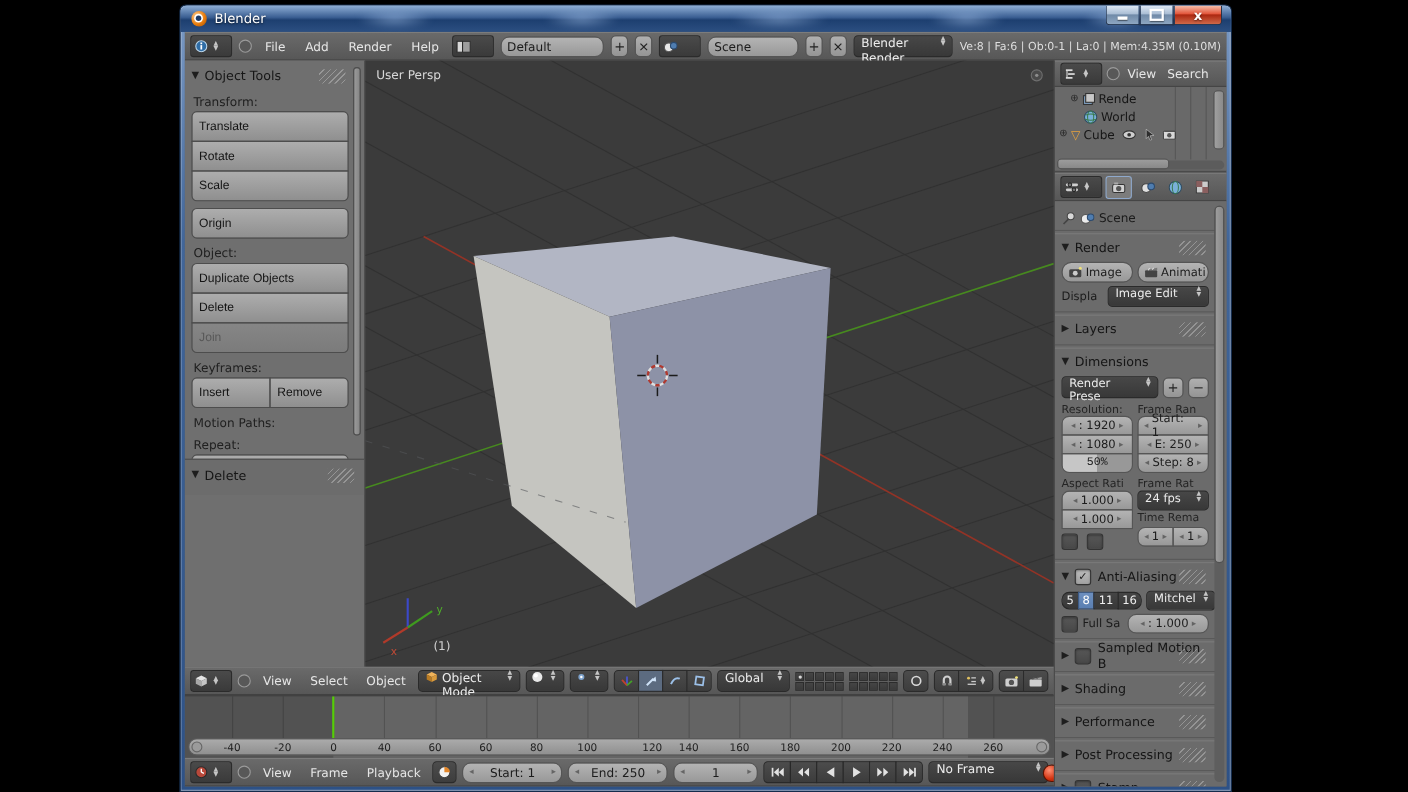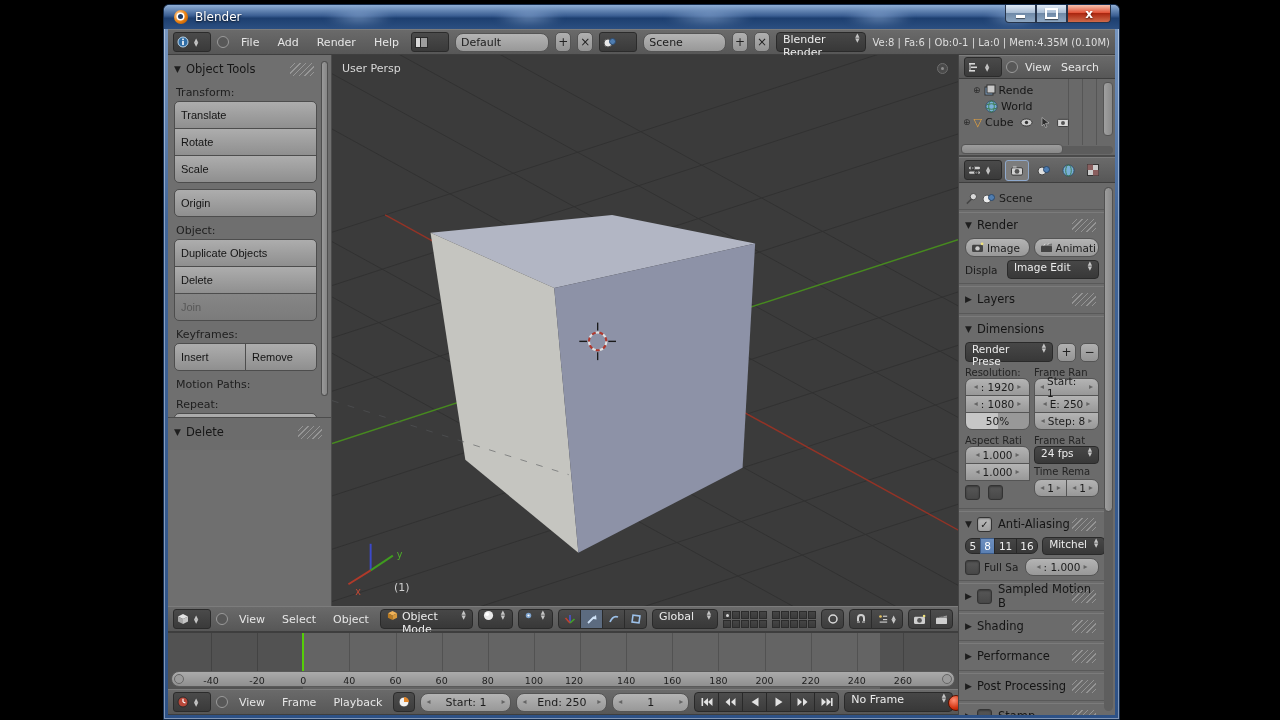--- a/index.html
+++ b/index.html
@@ -134,21 +134,21 @@
   .ptab.sel{background:#7c7c7c;border:1px solid #8fa9cc;}
   .prow{display:flex;align-items:center;gap:4px;margin-top:3px;}
   .psep{height:2px;border-top:1px solid #595959;border-bottom:1px solid #7b7b7b;margin:4px -6px 2px -6px;}
   .phead{display:flex;align-items:center;height:20px;font-size:11.5px;color:#151515;}
   .dim2{display:grid;grid-template-columns:1fr 1fr;column-gap:4px;row-gap:0;}
   .dlabel{font-size:10px;color:#242424;margin-top:5px;white-space:nowrap;}
   .dim2 .fld{height:16px;font-size:10.5px;}
   .stackc .fld{margin-top:-1px;border-radius:0;}
   .stackc .fld:first-child{border-radius:7px 7px 0 0;margin-top:0;}
   .stackc .fld:last-child{border-radius:0 0 7px 7px;}
-  .slider50{background:linear-gradient(90deg,#c6c6c6 0 50%,#989898 50% 100%);}
+  .slider50{background:linear-gradient(90deg,#c6c6c6 0 50%,#989898 50% 100%);font-family:Liberation Mono, monospace;}
   .seg{display:flex;height:16px;}
   .seg span{background:linear-gradient(#454545,#383838);border:1px solid #282828;color:#eee;margin-left:-1px;
             display:flex;align-items:center;justify-content:center;padding:0 3.5px;font-size:10.5px;}
   .seg span:first-child{border-radius:7px 0 0 7px;margin-left:0;}
   .seg span:last-child{border-radius:0 7px 7px 0;}
   .seg span.sel{background:linear-gradient(#6d8fbf,#5a7fb2);border-color:#3c5a85;color:#fff;}
   .props-vscroll{position:absolute;right:2px;top:4px;width:9px;bottom:4px;border-radius:5px;background:#5e5e5e;}
   .props-vscroll .thumb{position:absolute;left:0;right:0;top:0;height:62%;border-radius:5px;
         background:linear-gradient(90deg,#9d9d9d,#898989);border:1px solid #515151;box-sizing:border-box;}
   .mini{font-size:10.5px;}
@@ -506,21 +506,21 @@
             <div class="tl-pill"></div>
             <div class="tl-nums">
               <span class="tl-num" style="left: 43px;">-40</span>
               <span class="tl-num" style="left: 89.13px;">-20</span>
               <span class="tl-num" style="left: 135.26px;">0</span>
               <span class="tl-num" style="left: 181.39px;">40</span>
               <span class="tl-num" style="left: 227.52px;">60</span>
               <span class="tl-num" style="left: 273.65px;">60</span>
               <span class="tl-num" style="left: 319.78px;">80</span>
               <span class="tl-num" style="left: 365.91px;">100</span>
-              <span class="tl-num" style="left: 406px;">120</span>
+              <span class="tl-num" style="left: 425px;">120</span>
               <span class="tl-num" style="left: 458.17px;">140</span>
               <span class="tl-num" style="left: 504.3px;">160</span>
               <span class="tl-num" style="left: 550.43px;">180</span>
               <span class="tl-num" style="left: 596.56px;">200</span>
               <span class="tl-num" style="left: 642.69px;">220</span>
               <span class="tl-num" style="left: 688.82px;">240</span>
               <span class="tl-num" style="left: 734.95px;">260</span>
             </div>
           </div>
 

